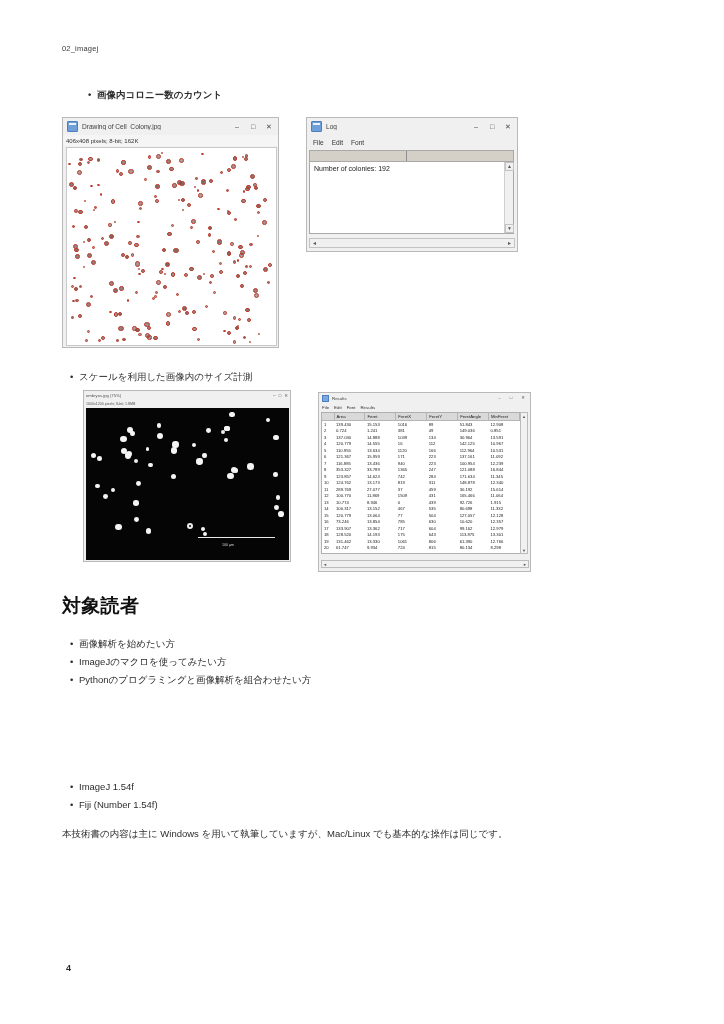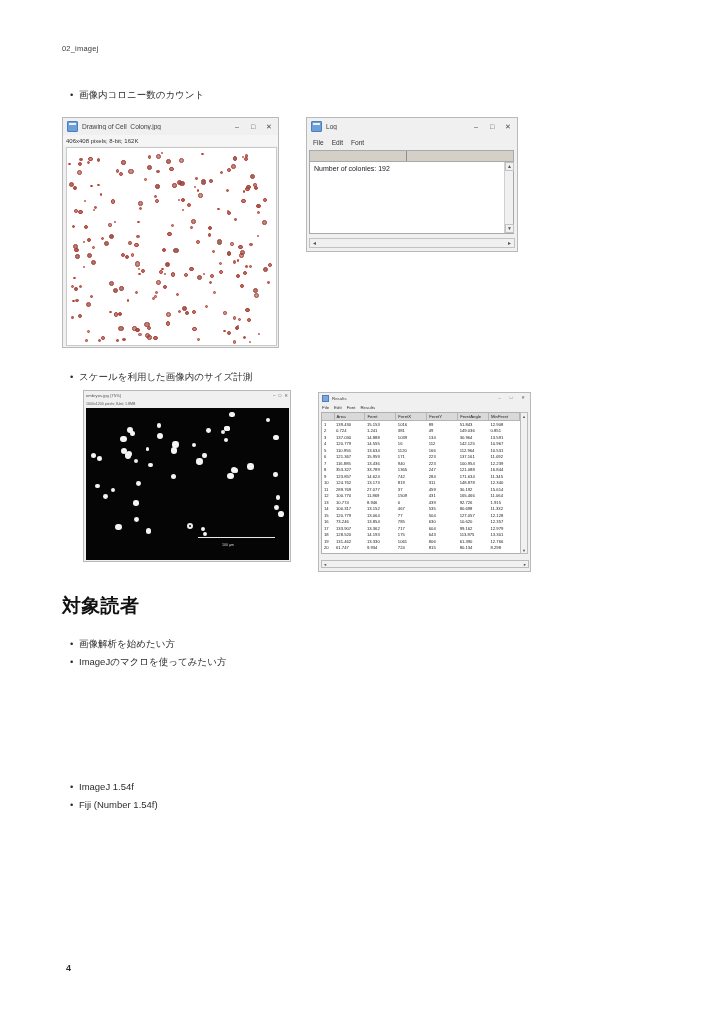--- a/index.html
+++ b/index.html
@@ -206,21 +206,21 @@
   }
   .res-hscroll .a{font-size:4px;color:#555;padding:0 1px;}
 </style>
 </head>
 <body>
 
 <div class="page">
 
   <div class="running-head">02_imagej</div>
 
-  <div class="bullet-line" style="left:70px;top:89px;">
+  <div class="bullet-line" style="left:88px;top:89px;font-weight:bold;">
     <span class="dot">•</span><span>画像内コロニー数のカウント</span>
   </div>
 
   <div class="win" id="win-colony">
     <div class="titlebar">
       <span class="title-ico"></span>
       <span class="title-text">Drawing of Cell_Colony.jpg</span>
       <span class="winbtns">
         <span class="winbtn">–</span>
         <span class="winbtn">□</span>
@@ -765,23 +765,27 @@
     </div>
   </div>
 
   <div class="h2" style="left:62px;top:593px;">対象読者</div>
   <div class="bullet-line" style="left:70px;top:638px;">
     <span class="dot">•</span><span>画像解析を始めたい方</span>
   </div>
   <div class="bullet-line" style="left:70px;top:656px;">
     <span class="dot">•</span><span>ImageJのマクロを使ってみたい方</span>
   </div>
+  <div class="bullet-line" style="left:70px;top:674px;">
+    <span class="dot">•</span><span>Pythonのプログラミングと画像解析を組合わせたい方</span>
+  </div>
 
   <div class="bullet-line" style="left:70px;top:781px;">
     <span class="dot">•</span><span>ImageJ 1.54f</span>
   </div>
   <div class="bullet-line" style="left:70px;top:799px;">
     <span class="dot">•</span><span>Fiji (Number 1.54f)</span>
   </div>
+  <div class="para" style="left:62px;top:828px;">本技術書の内容は主に Windows を用いて執筆していますが、Mac/Linux でも基本的な操作は同じです。</div>
 
   <div class="page-number">4</div>
 
 </div>
 
 </body></html>

